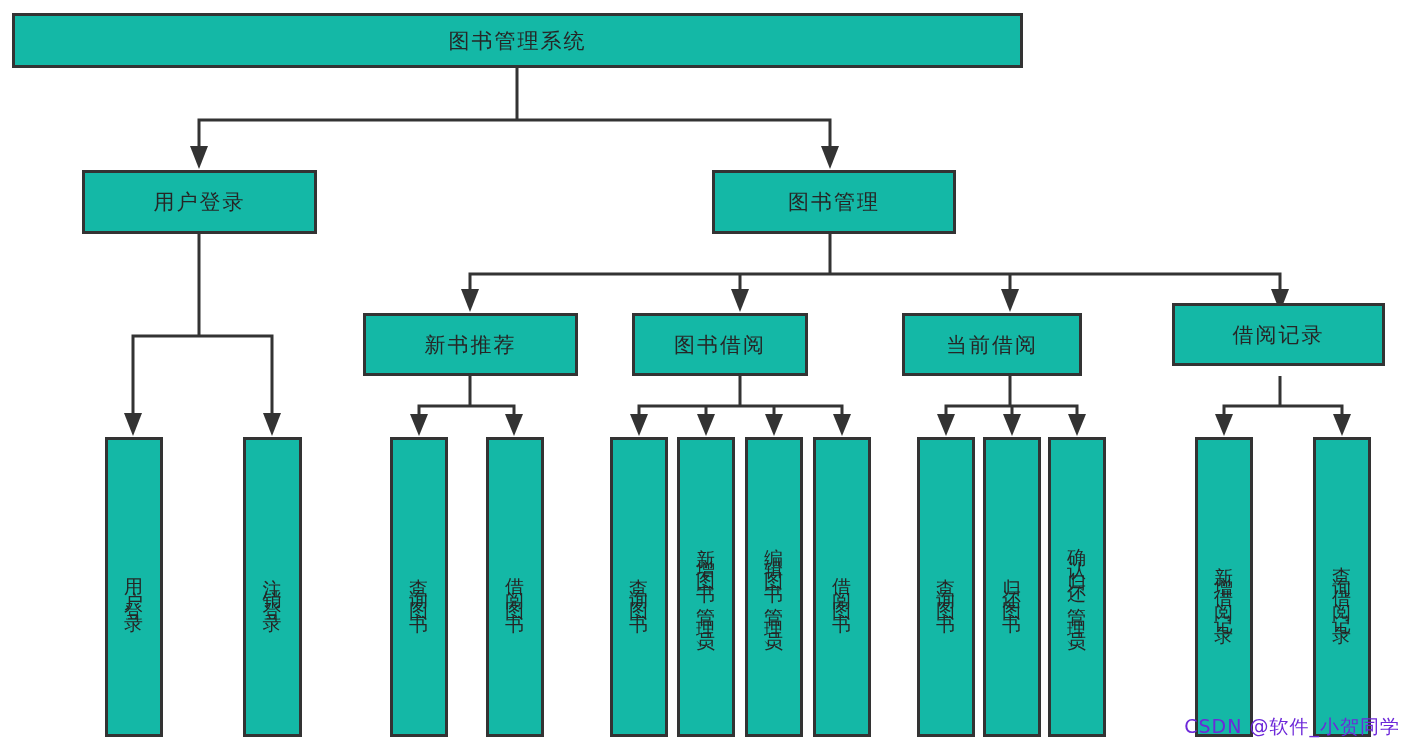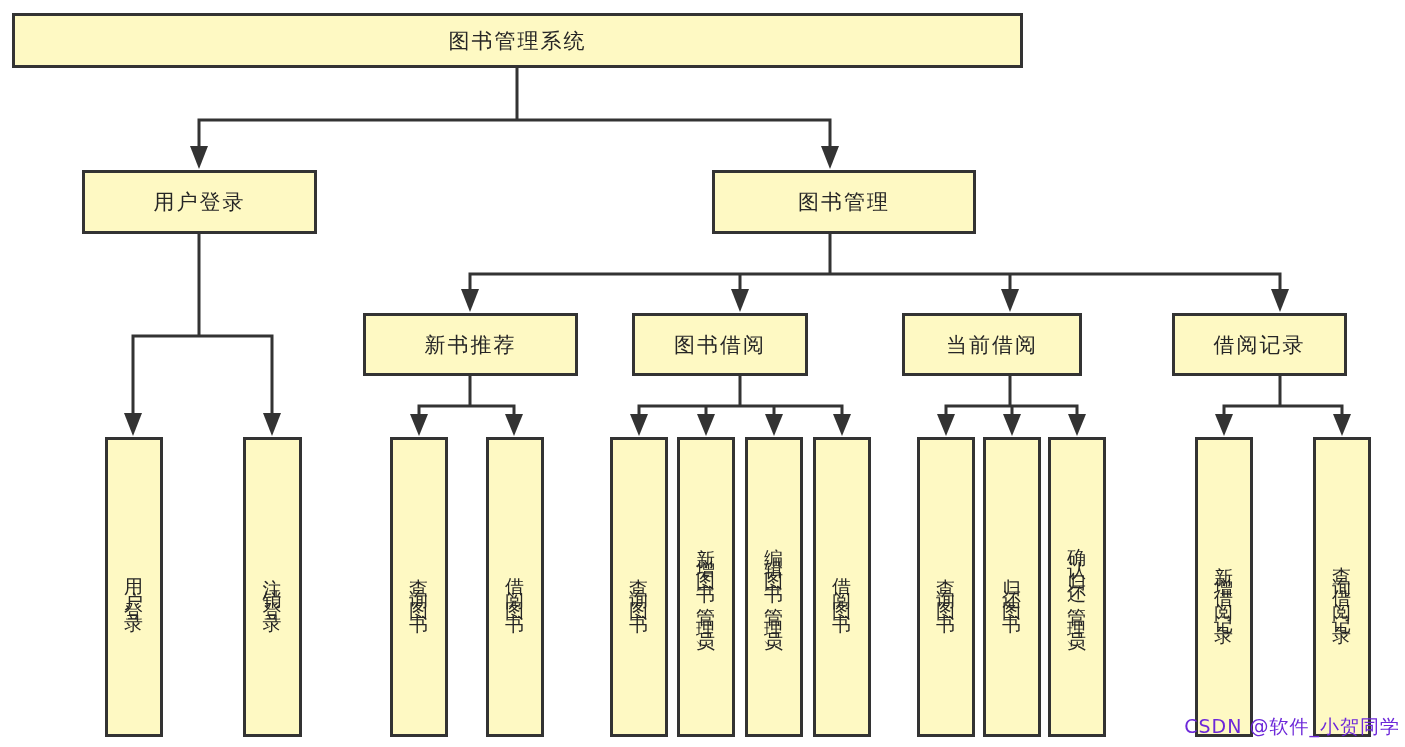--- a/index.html
+++ b/index.html
@@ -19,21 +19,21 @@
     position: absolute;
     left: 0;
     top: 0;
     width: 1405px;
     height: 747px;
   }
   .node {
     position: absolute;
     box-sizing: border-box;
     border: 3px solid #333333;
-    background: #fef9c3;
+    background: #14b8a6;
     display: flex;
     align-items: center;
     justify-content: center;
     color: #262626;
     text-align: center;
   }
   .h {
     font-size: 21px;
     letter-spacing: 2px;
     white-space: nowrap;
@@ -100,26 +100,26 @@
     <g>
       <path d="M1280,376 L1280,406 M1222.5,406 L1343.5,406 M1224,406 L1224,415 M1342,406 L1342,415"></path>
       <polygon fill="#333333" stroke="none" points="1215,414 1233,414 1224,436"></polygon>
       <polygon fill="#333333" stroke="none" points="1333,414 1351,414 1342,436"></polygon>
     </g>
   </svg>
 
   <div class="node h" style="left:12px; top:13px; width:1011px; height:55px;">图书管理系统</div>
 
   <div class="node h" style="left:82px; top:170px; width:235px; height:64px;">用户登录</div>
-  <div class="node h" style="left:712px; top:170px; width:264px; height:64px;">图书管理</div>
+  <div class="node h" style="left:712px; top:170px; width:244px; height:64px;">图书管理</div>
 
   <div class="node h" style="left:363px; top:313px; width:215px; height:63px;">新书推荐</div>
   <div class="node h" style="left:632px; top:313px; width:176px; height:63px;">图书借阅</div>
   <div class="node h" style="left:902px; top:313px; width:180px; height:63px;">当前借阅</div>
-  <div class="node h" style="left:1172px; top:313px; width:175px; height:63px;">借阅记录</div>
+  <div class="node h" style="left:1172px; top:303px; width:213px; height:63px;">借阅记录</div>
 
   <div class="node v" style="left:105px; top:437px; width:58px; height:300px;">用户登录</div>
   <div class="node v" style="left:243px; top:437px; width:59px; height:300px;">注销登录</div>
 
   <div class="node v" style="left:390px; top:437px; width:58px; height:300px;">查询图书</div>
   <div class="node v" style="left:486px; top:437px; width:58px; height:300px;">借阅图书</div>
 
   <div class="node v" style="left:610px; top:437px; width:58px; height:300px;">查询图书</div>
   <div class="node v" style="left:677px; top:437px; width:58px; height:300px;">新增图书（管理员）</div>
   <div class="node v" style="left:745px; top:437px; width:58px; height:300px;">编辑图书（管理员）</div>

